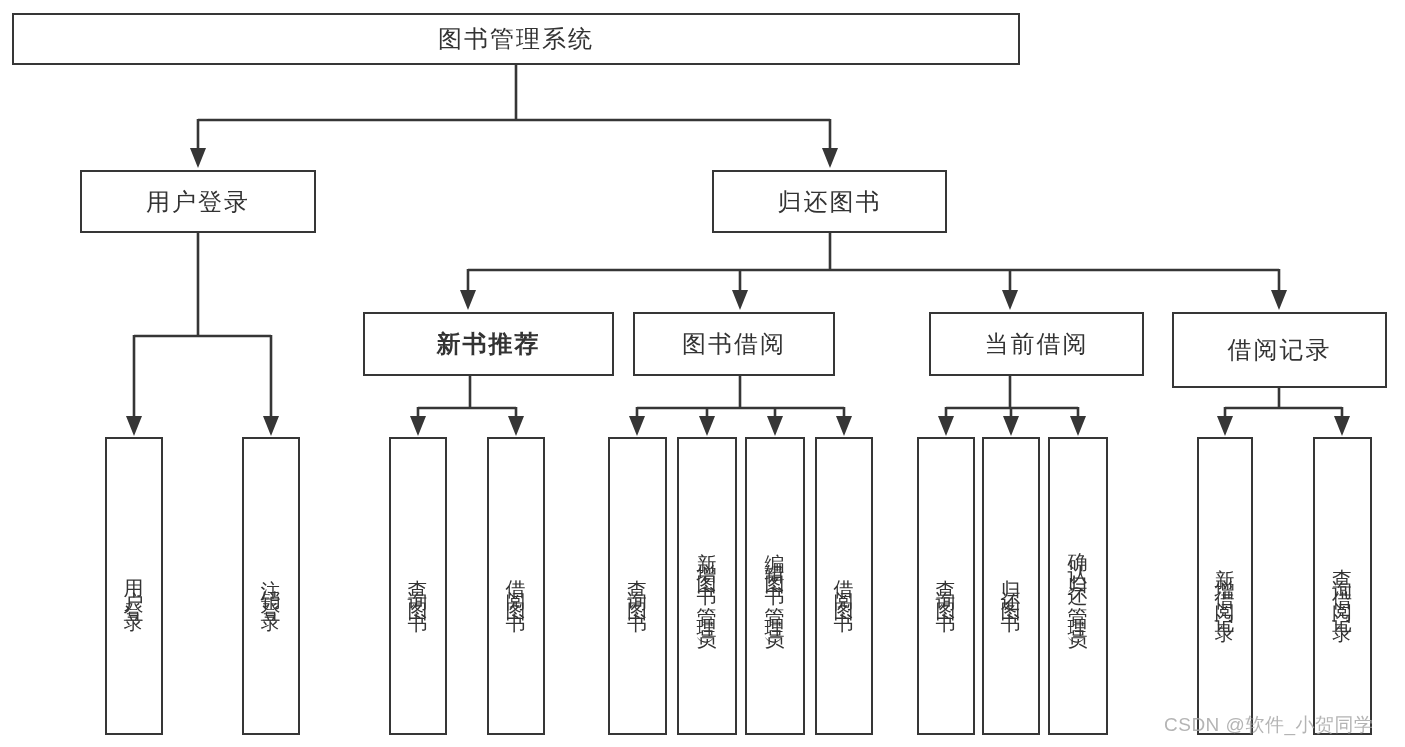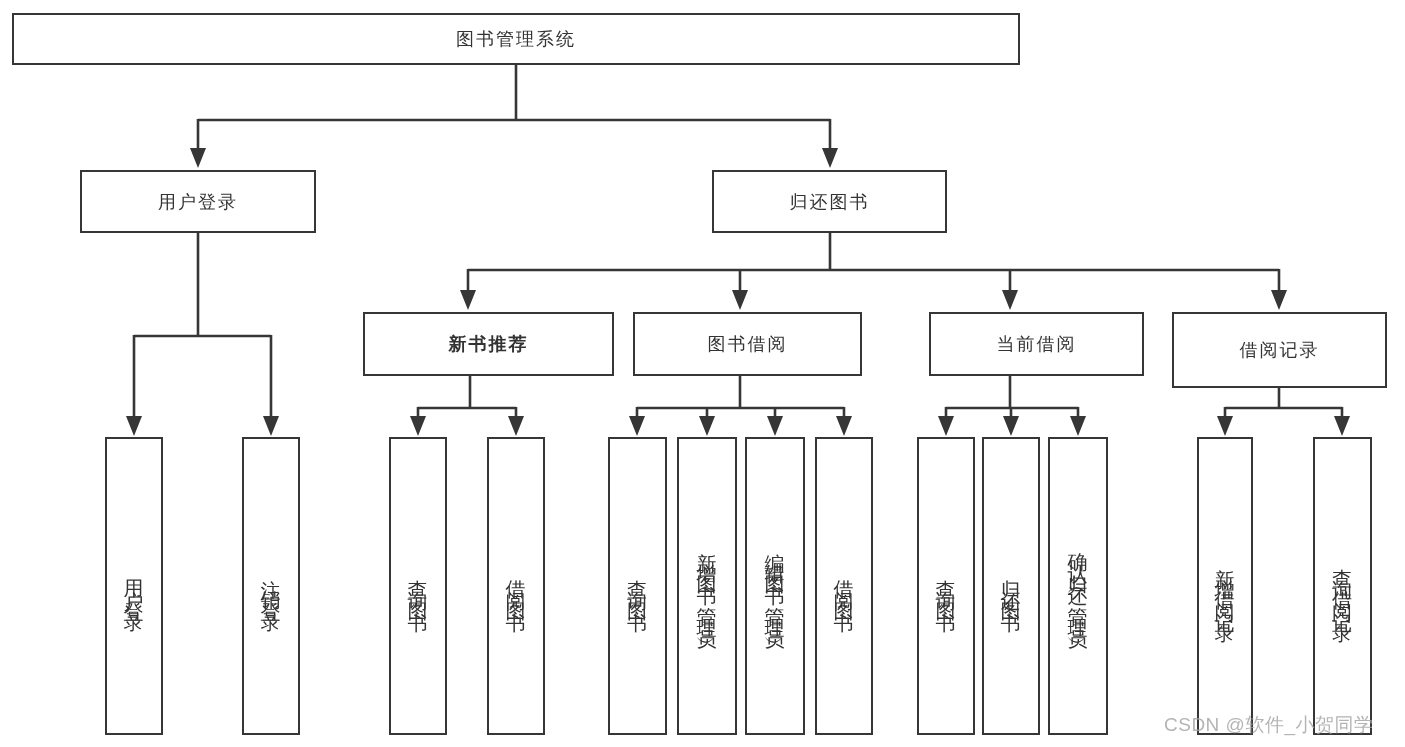--- a/index.html
+++ b/index.html
@@ -28,21 +28,21 @@
     box-sizing: border-box;
     background: #ffffff;
     border: 2.5px solid var(--line, #363636);
     display: flex;
     align-items: center;
     justify-content: center;
     color: var(--text, #333333);
     z-index: 2;
   }
   .box .hlabel {
-    font-size: 18px;
+    font-size: 24px;
     letter-spacing: 2px;
     white-space: nowrap;
   }
   .box .vtext {
     writing-mode: vertical-rl;
     text-orientation: mixed;
     font-size: 20px;
     letter-spacing: 11px;
     line-height: 1;
     white-space: nowrap;
@@ -121,21 +121,21 @@
   <div class="box" style="left:80px; top:170px; width:236px; height:63px;">
     <span class="hlabel">用户登录</span>
   </div>
   <div class="box" style="left:712px; top:170px; width:235px; height:63px;">
     <span class="hlabel">归还图书</span>
   </div>
 
   <div class="box" style="left:363px; top:312px; width:251px; height:64px;font-weight:bold;">
     <span class="hlabel">新书推荐</span>
   </div>
-  <div class="box" style="left:633px; top:312px; width:229px; height:64px;">
+  <div class="box" style="left:633px; top:312px; width:202px; height:64px;">
     <span class="hlabel">图书借阅</span>
   </div>
   <div class="box" style="left:903px; top:312px; width:215px; height:64px;margin-left:26px;">
     <span class="hlabel">当前借阅</span>
   </div>
   <div class="box" style="left:1172px; top:312px; width:215px; height:76px;">
     <span class="hlabel">借阅记录</span>
   </div>
 
   <div class="box" style="left:105px; top:437px; width:58px; height:298px;">

